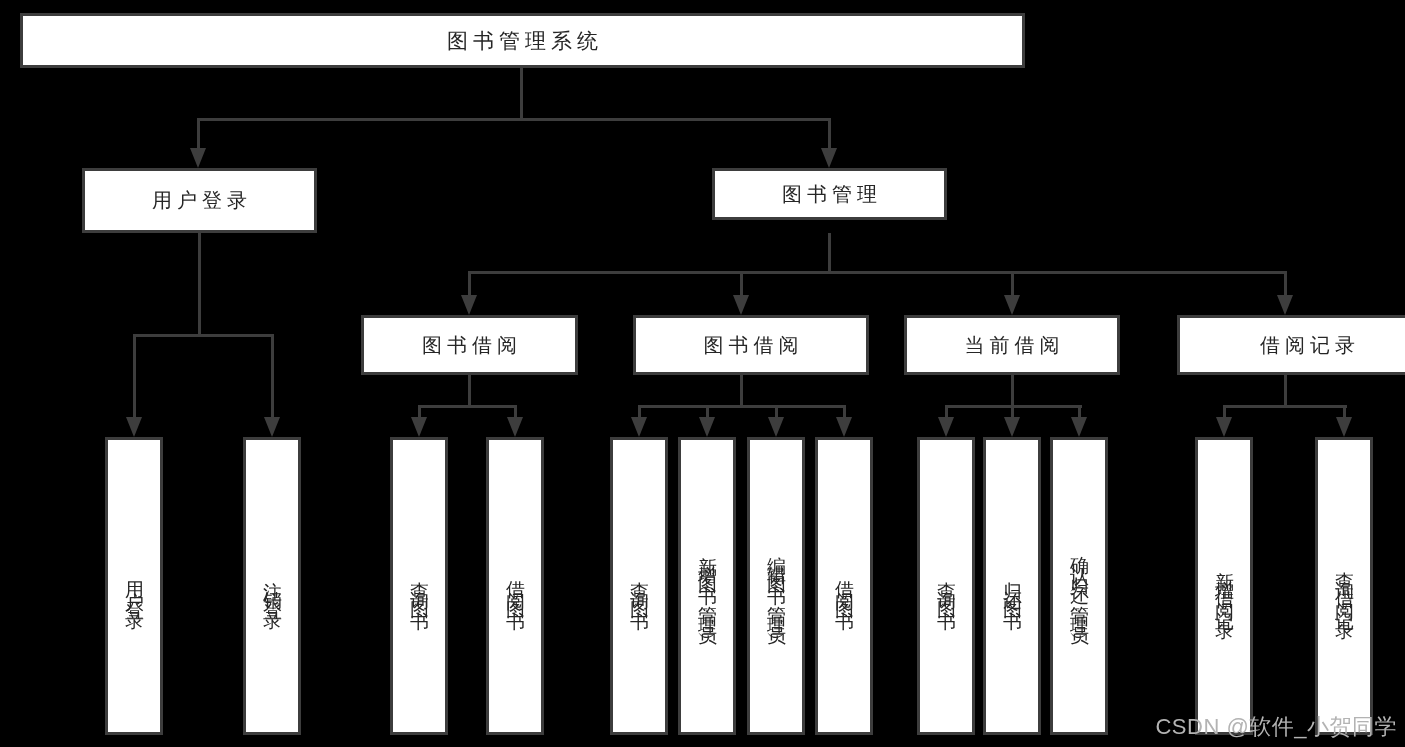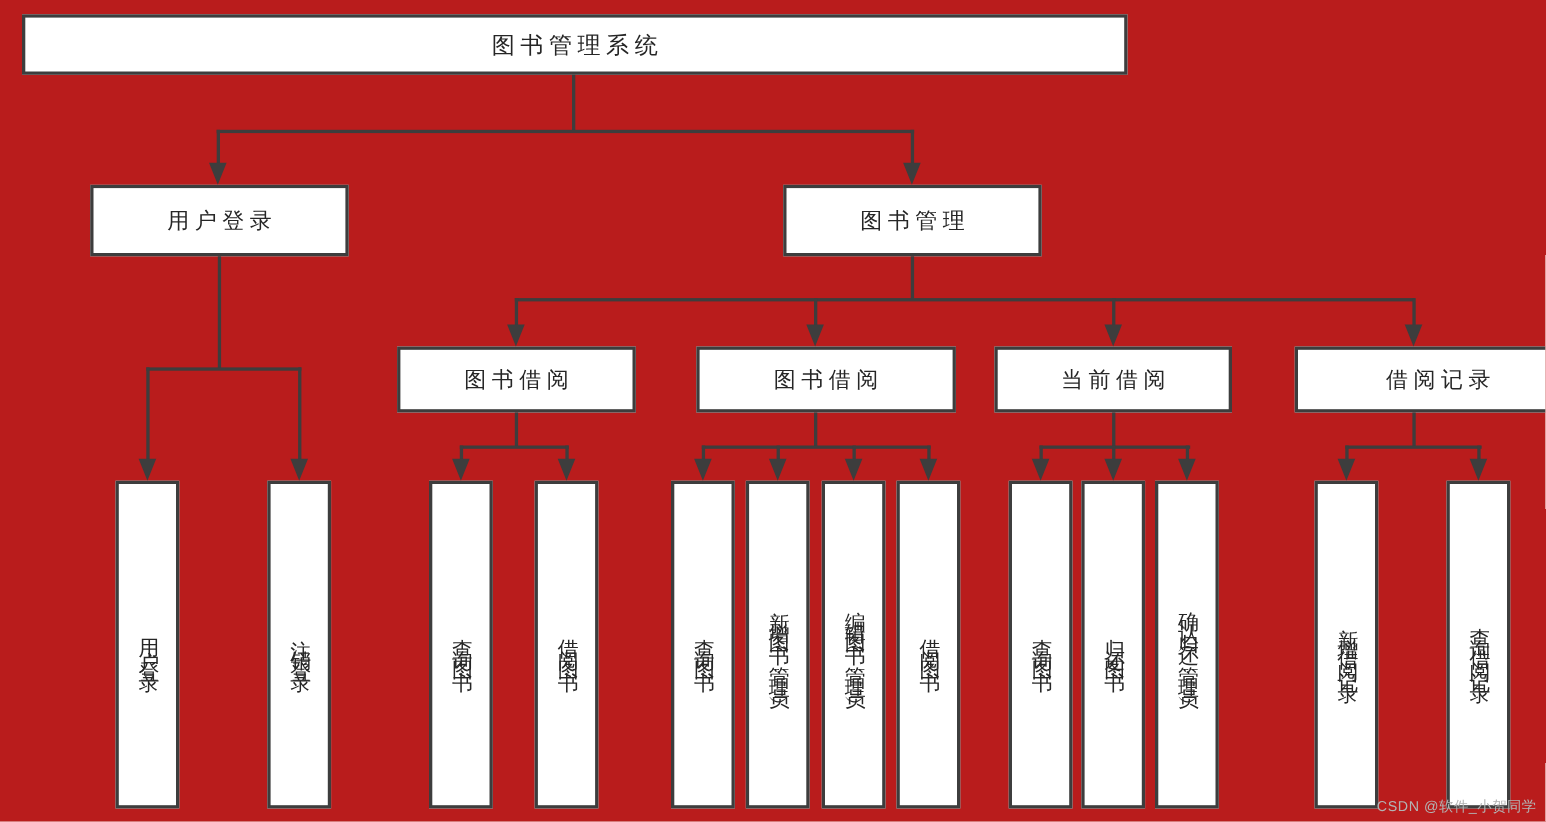--- a/index.html
+++ b/index.html
@@ -1,54 +1,54 @@
 <!DOCTYPE html>
 <html><head>
 <meta charset="utf-8">
 <style>
   html,body{margin:0;padding:0;background:#ffffff;}
   body{font-family:"Liberation Sans","DejaVu Sans",sans-serif;}
-  .canvas{position:relative;width:1405px;height:747px;background:#b91c1c;overflow:hidden;color:#262626;}
+  .canvas{position:relative;width:1405px;height:747px;background:#000000;overflow:hidden;color:#262626;}
   .box,.vbox{
     position:absolute;box-sizing:border-box;background:#ffffff;
     border:3px solid #3d3d3d;display:flex;align-items:center;justify-content:center;
     color:#262626;
   }
   .box{font-size:20px;letter-spacing:5px;text-indent:5px;white-space:nowrap;}
   .box.title{font-size:21px;}
   .vbox{
     writing-mode:vertical-rl;text-orientation:mixed;
     font-size:19px;letter-spacing:10px;line-height:1.1;
   }
   .vl{position:absolute;width:3px;background:#3d3d3d;}
   .hl{position:absolute;height:3px;background:#3d3d3d;}
   .arw{
     position:absolute;width:0;height:0;
     border-left:8px solid transparent;border-right:8px solid transparent;
     border-top:20px solid #3d3d3d;
   }
   .watermark{
     position:absolute;right:8px;bottom:5px;z-index:5;
-    color:#b3b3b3;font-size:13px;letter-spacing:0.5px;white-space:nowrap;margin-top:24px;
+    color:#b3b3b3;font-size:22px;letter-spacing:0.5px;white-space:nowrap;margin-top:24px;
   }
 </style>
 </head>
 <body>
 
 <div class="canvas">
 
   <div class="box title" style="left:20px;top:13px;width:1005px;height:55px">
     <span>图书管理系统</span>
   </div>
 
   <div class="box" style="left:82px;top:168px;width:235px;height:65px">
     <span>用户登录</span>
   </div>
 
-  <div class="box" style="left:712px;top:168px;width:235px;height:65px">
+  <div class="box" style="left:712px;top:168px;width:235px;height:52px">
     <span>图书管理</span>
   </div>
 
   <div class="box" style="left:361px;top:315px;width:217px;height:60px">
     <span>图书借阅</span>
   </div>
 
   <div class="box" style="left:633px;top:315px;width:236px;height:60px">
     <span>图书借阅</span>
   </div>

